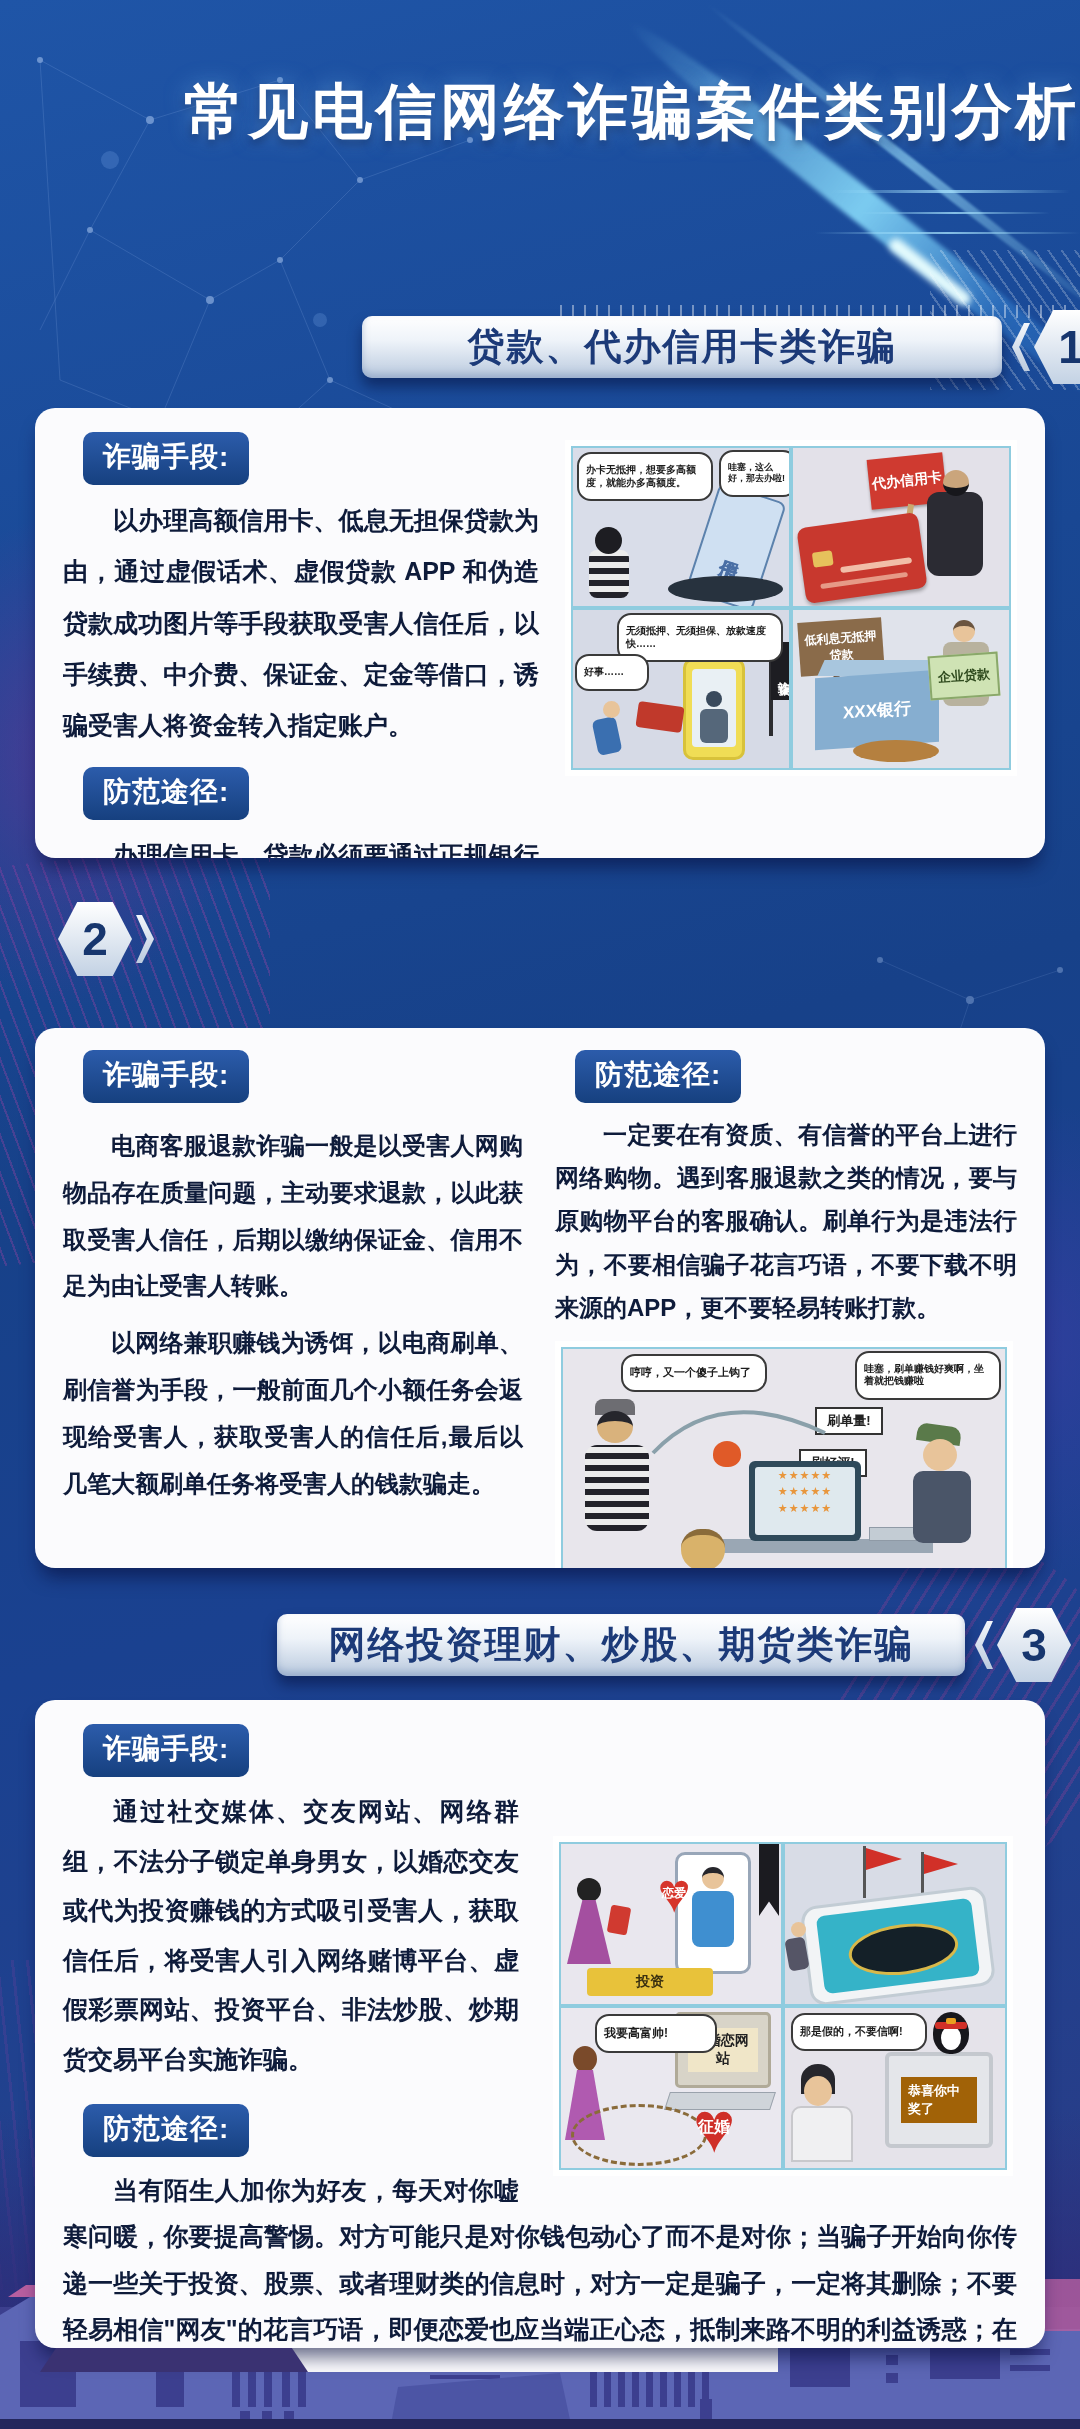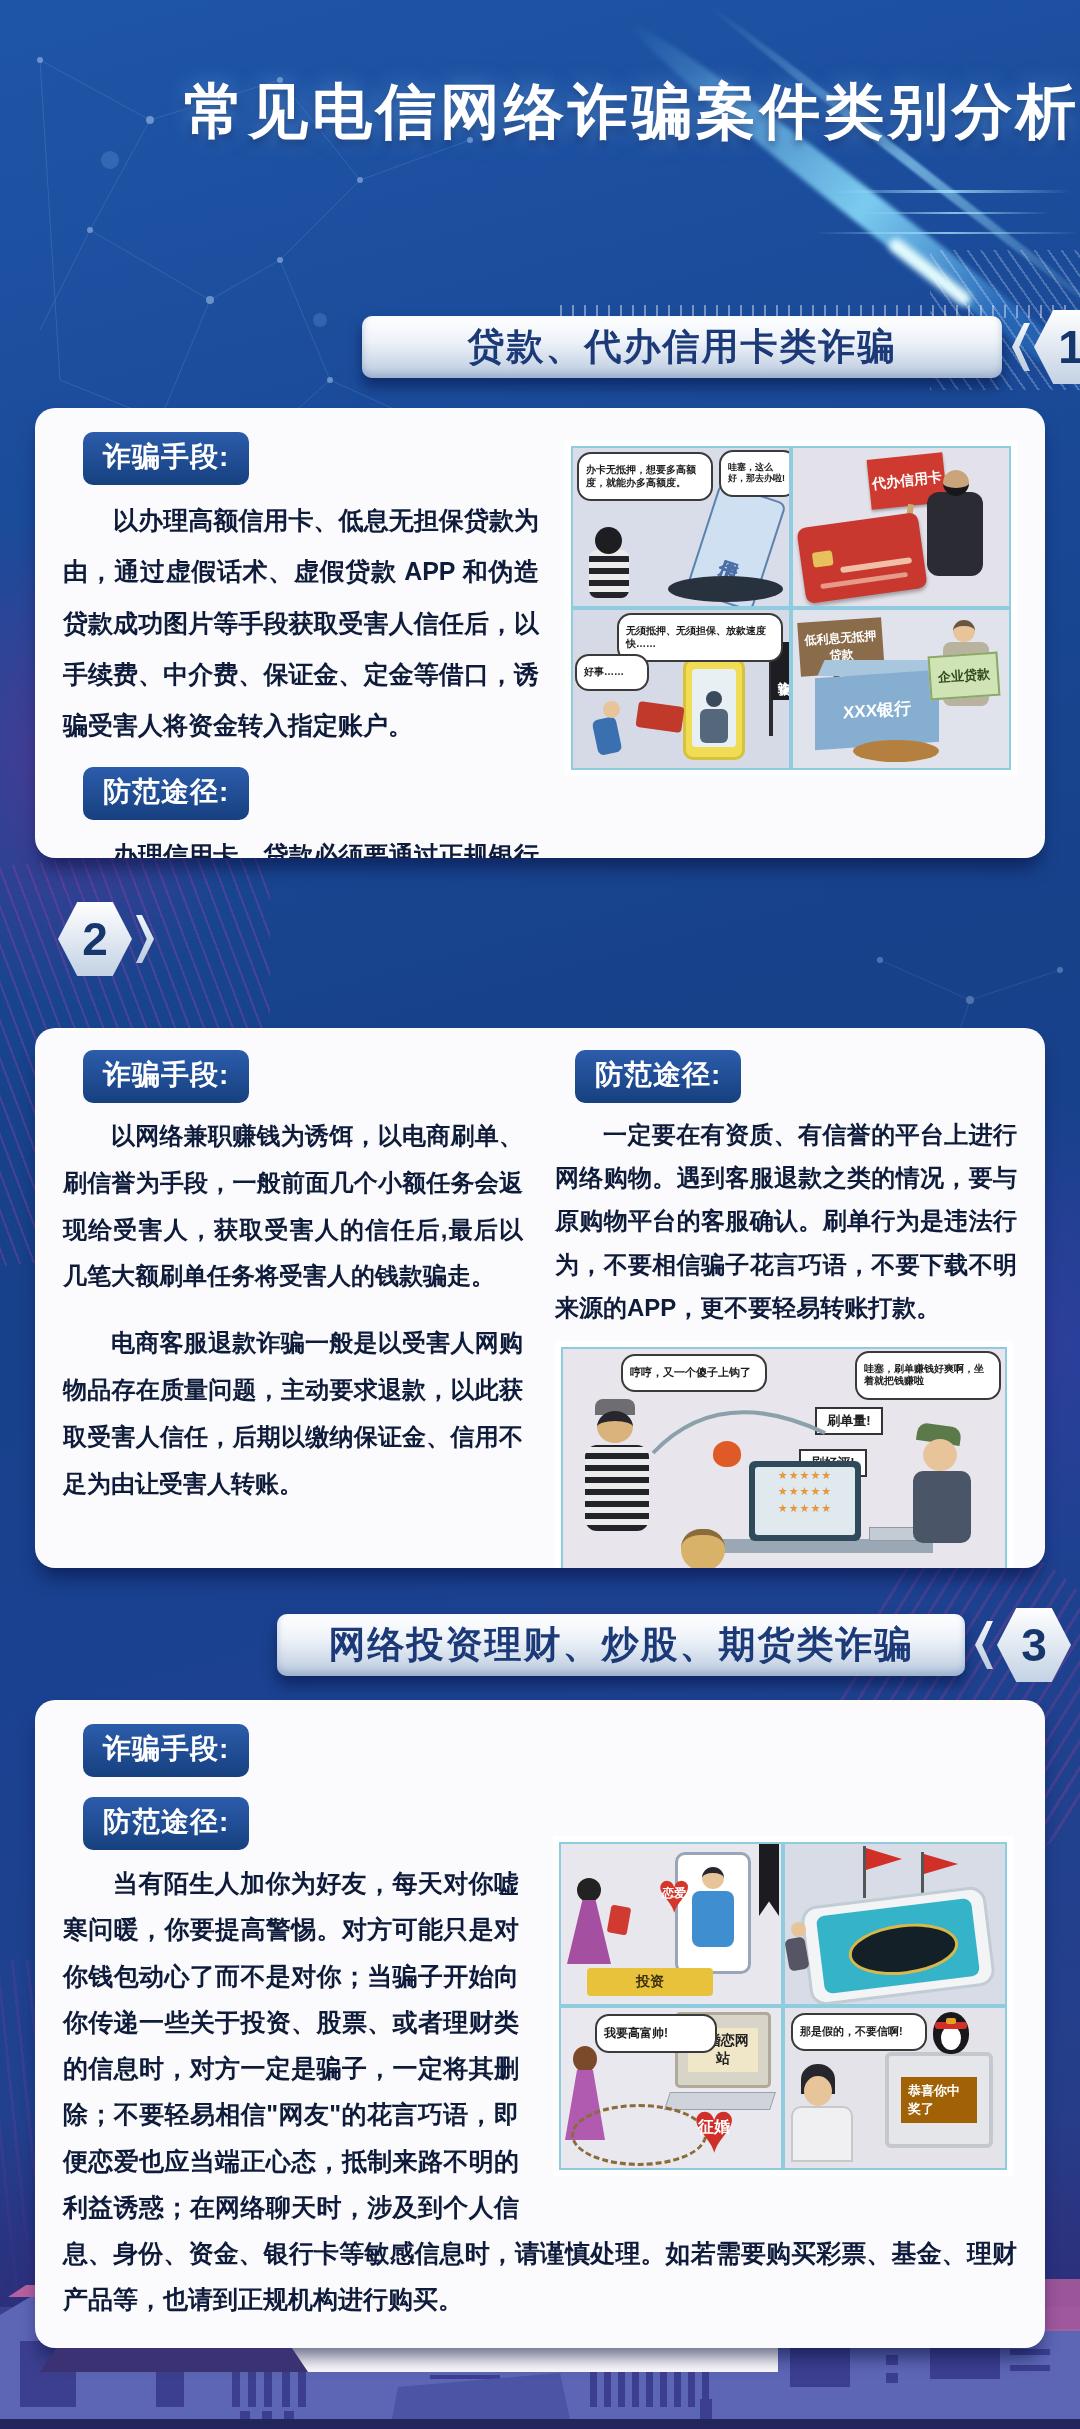--- a/index.html
+++ b/index.html
@@ -266,22 +266,22 @@
 
   <div class="hd" style="left:26px;top:902px;">
     <div class="hd-hex">2</div>
     <div class="hd-chev flip"></div>
   </div>
 
   <div class="card" style="top:1028px;height:540px;padding:22px 28px;">
     <div class="row" style="gap:32px;">
       <div class="col" style="width:460px;">
         <div class="badge">诈骗手段:</div>
+        <p class="para" style="font-size:24px;line-height:1.95;margin-top:20px;">电商客服退款诈骗一般是以受害人网购物品存在质量问题，主动要求退款，以此获取受害人信任，后期以缴纳保证金、信用不足为由让受害人转账。</p>
         <p class="para" style="font-size:24px;line-height:1.95;">以网络兼职赚钱为诱饵，以电商刷单、刷信誉为手段，一般前面几个小额任务会返现给受害人，获取受害人的信任后,最后以几笔大额刷单任务将受害人的钱款骗走。</p>
-        <p class="para" style="font-size:24px;line-height:1.95;margin-top:20px;">电商客服退款诈骗一般是以受害人网购物品存在质量问题，主动要求退款，以此获取受害人信任，后期以缴纳保证金、信用不足为由让受害人转账。</p>
       </div>
       <div class="col" style="flex:1;">
         <div class="badge">防范途径:</div>
         <p class="para" style="font-size:24px;line-height:1.8;">一定要在有资质、有信誉的平台上进行网络购物。遇到客服退款之类的情况，要与原购物平台的客服确认。刷单行为是违法行为，不要相信骗子花言巧语，不要下载不明来源的APP，更不要轻易转账打款。</p>
 
         <div class="comic" style="width:458px;margin-top:12px;">
           <div class="panel" style="background:#e8e6ec;border:2px solid #8fccdf;height:232px;">
             <div class="bub" style="left:58px;top:5px;width:128px;font-size:11px;">哼哼，又一个傻子上钩了</div>
             <div class="bub" style="right:4px;top:2px;width:128px;font-size:10px;">哇塞，刷单赚钱好爽啊，坐着就把钱赚啦</div>
             <div class="shape" style="left:252px;top:58px;width:64px;height:24px;background:#fff;border:2px solid #333;font-size:13px;font-weight:800;display:flex;align-items:center;justify-content:center;">刷单量!</div>
@@ -374,20 +374,21 @@
               <div class="shape" style="left:13px;top:6px;width:10px;height:6px;background:#e8a020;border-radius:2px;"></div>
             </div>
             <div class="shape" style="left:16px;top:56px;width:34px;height:30px;background:#26262c;border-radius:50% 50% 0 0;"></div>
             <div class="shape" style="left:19px;top:68px;width:28px;height:30px;background:#e8c49a;border-radius:50%;"></div>
             <div class="shape" style="left:6px;top:98px;width:62px;height:56px;background:#f0f0f2;border:2px solid #c8c8cc;border-radius:10px 10px 0 0;box-sizing:border-box;"></div>
           </div>
         </div>
       </div>
     </div>
     <div class="badge">诈骗手段:</div>
+    <p class="para" style="font-size:25px;line-height:1.98;">通过社交媒体、交友网站、网络群组，不法分子锁定单身男女，以婚恋交友或代为投资赚钱的方式吸引受害人，获取信任后，将受害人引入网络赌博平台、虚假彩票网站、投资平台、非法炒股、炒期货交易平台实施诈骗。</p>
     <div class="badge" style="margin-top:20px;">防范途径:</div>
     <p class="para" style="font-size:25px;line-height:1.85;">当有陌生人加你为好友，每天对你嘘寒问暖，你要提高警惕。对方可能只是对你钱包动心了而不是对你；当骗子开始向你传递一些关于投资、股票、或者理财类的信息时，对方一定是骗子，一定将其删除；不要轻易相信"网友"的花言巧语，即便恋爱也应当端正心态，抵制来路不明的利益诱惑；在网络聊天时，涉及到个人信息、身份、资金、银行卡等敏感信息时，请谨慎处理。如若需要购买彩票、基金、理财产品等，也请到正规机构进行购买。</p>
   </div>
 
   <div class="card3-tab"></div>
   <div class="roofpiece"></div>
 
 </div>
 
 </body></html>

